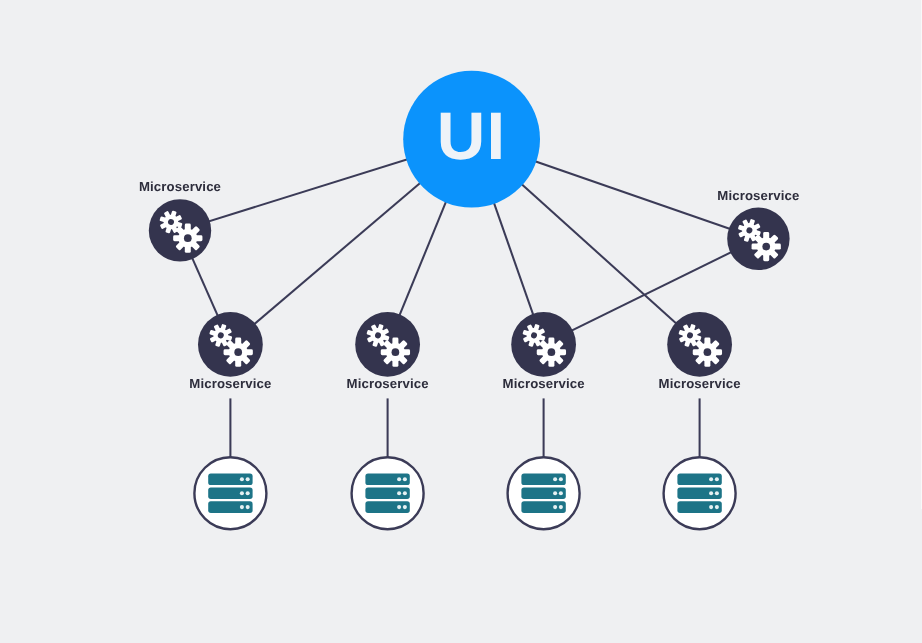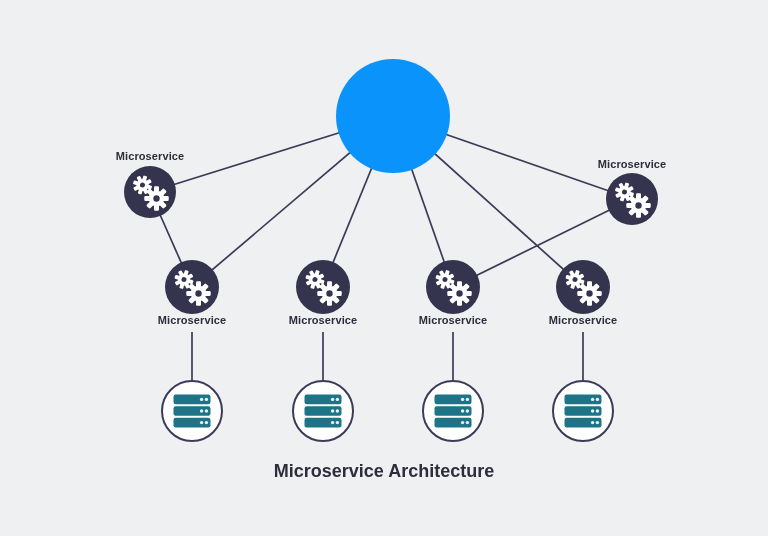--- a/index.html
+++ b/index.html
@@ -130,22 +130,22 @@
       <circle class="ms-circle" r="27"></circle>
       <use href="#gear" transform="translate(-8,-7.5) scale(0.78) rotate(18)"></use>
       <use href="#gear" transform="translate(6.5,6.5)"></use>
     </g>
 
     <g transform="translate(393,116)">
       <circle class="hub-circle" r="57"></circle>
     </g>
   </svg>
 
+  <div class="hub-label">UI</div>
 
   <div class="node-label" style="left:150px;top:150px;">Microservice</div>
   <div class="node-label" style="left:632px;top:158px;">Microservice</div>
   <div class="node-label" style="left:192px;top:314px;">Microservice</div>
   <div class="node-label" style="left:323px;top:314px;">Microservice</div>
   <div class="node-label" style="left:453px;top:314px;">Microservice</div>
   <div class="node-label" style="left:583px;top:314px;">Microservice</div>
 
-  <div class="diagram-title">Microservice Architecture</div>
 </div>
 
 </body></html>

